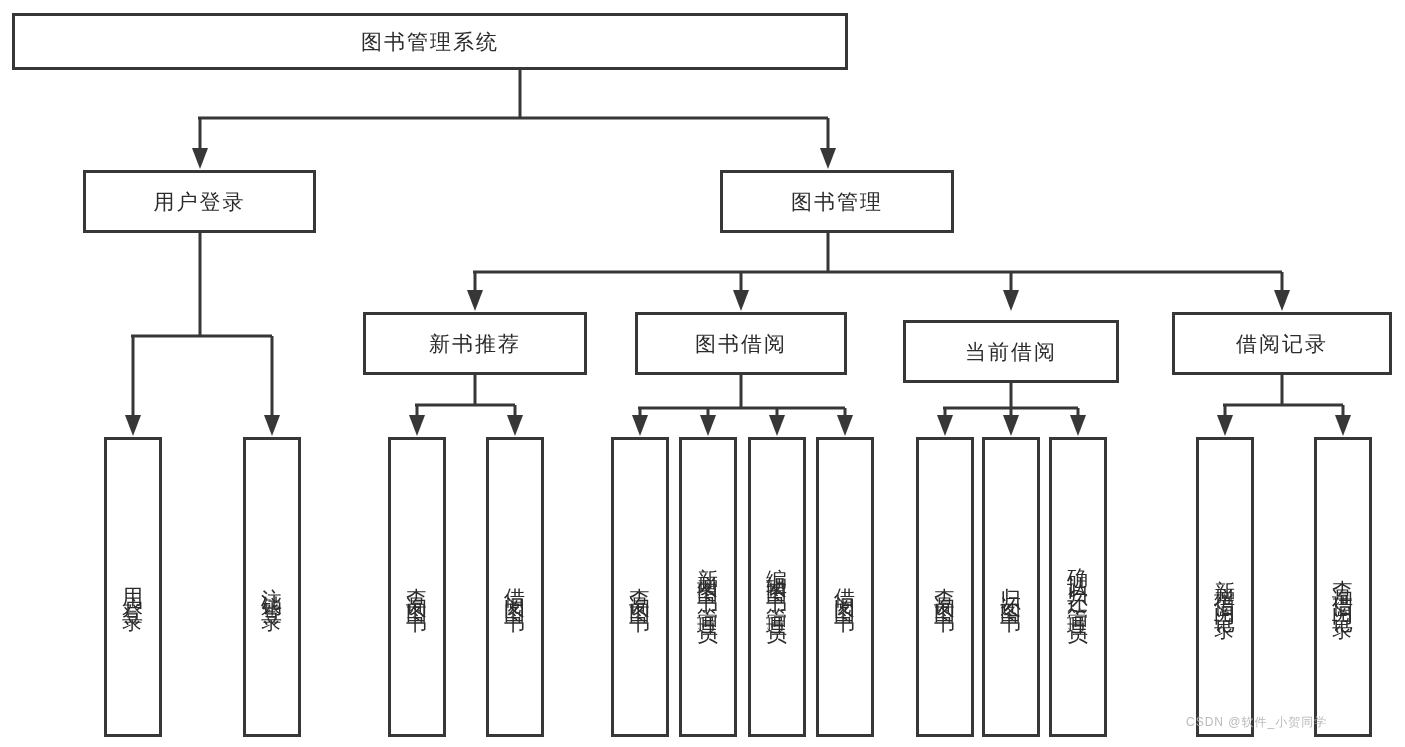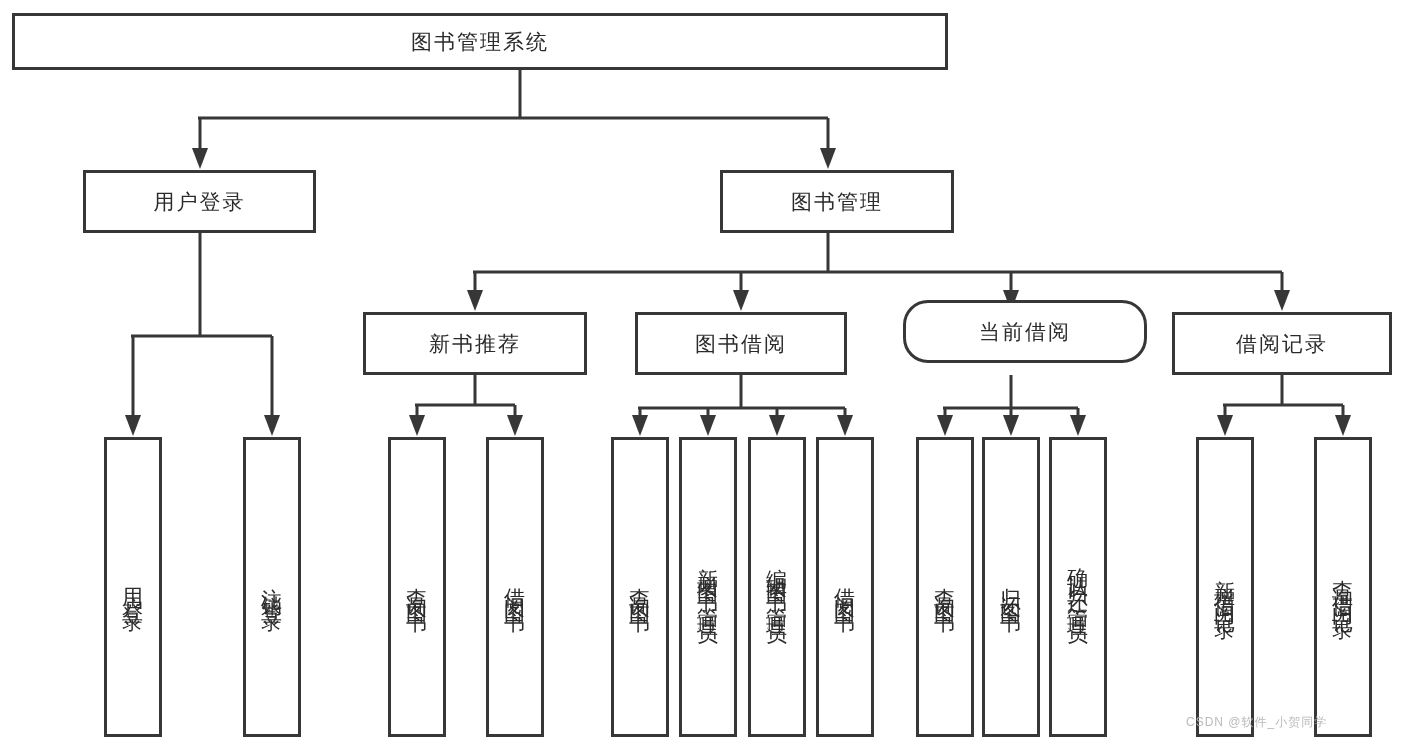--- a/index.html
+++ b/index.html
@@ -81,28 +81,28 @@
       <polygon points="769,415 785,415 777,436"></polygon>
       <polygon points="837,415 853,415 845,436"></polygon>
       <polygon points="937,415 953,415 945,436"></polygon>
       <polygon points="1003,415 1019,415 1011,436"></polygon>
       <polygon points="1070,415 1086,415 1078,436"></polygon>
       <polygon points="1217,415 1233,415 1225,436"></polygon>
       <polygon points="1335,415 1351,415 1343,436"></polygon>
     </g>
   </svg>
 
-  <div class="node hnode root" style="left:12px;top:13px;width:936px;">图书管理系统</div>
+  <div class="node hnode root" style="left:12px;top:13px;width:836px;">图书管理系统</div>
 
   <div class="node hnode lvl" style="left:83px;top:170px;width:233px;">用户登录</div>
   <div class="node hnode lvl" style="left:720px;top:170px;width:234px;">图书管理</div>
 
   <div class="node hnode lvl" style="left:363px;top:312px;width:224px;">新书推荐</div>
   <div class="node hnode lvl" style="left:635px;top:312px;width:212px;">图书借阅</div>
-  <div class="node hnode lvl" style="left:903px;top:300px;width:244px;border-radius:25px;">当前借阅</div>
+  <div class="node hnode lvl" style="left:903px;top:320px;width:216px;">当前借阅</div>
   <div class="node hnode lvl" style="left:1172px;top:312px;width:220px;">借阅记录</div>
 
   <div class="node vnode" style="left:104px;">
     <span class="vtext">用户登录</span>
   </div>
   <div class="node vnode" style="left:243px;">
     <span class="vtext">注销登录</span>
   </div>
 
   <div class="node vnode" style="left:388px;">

